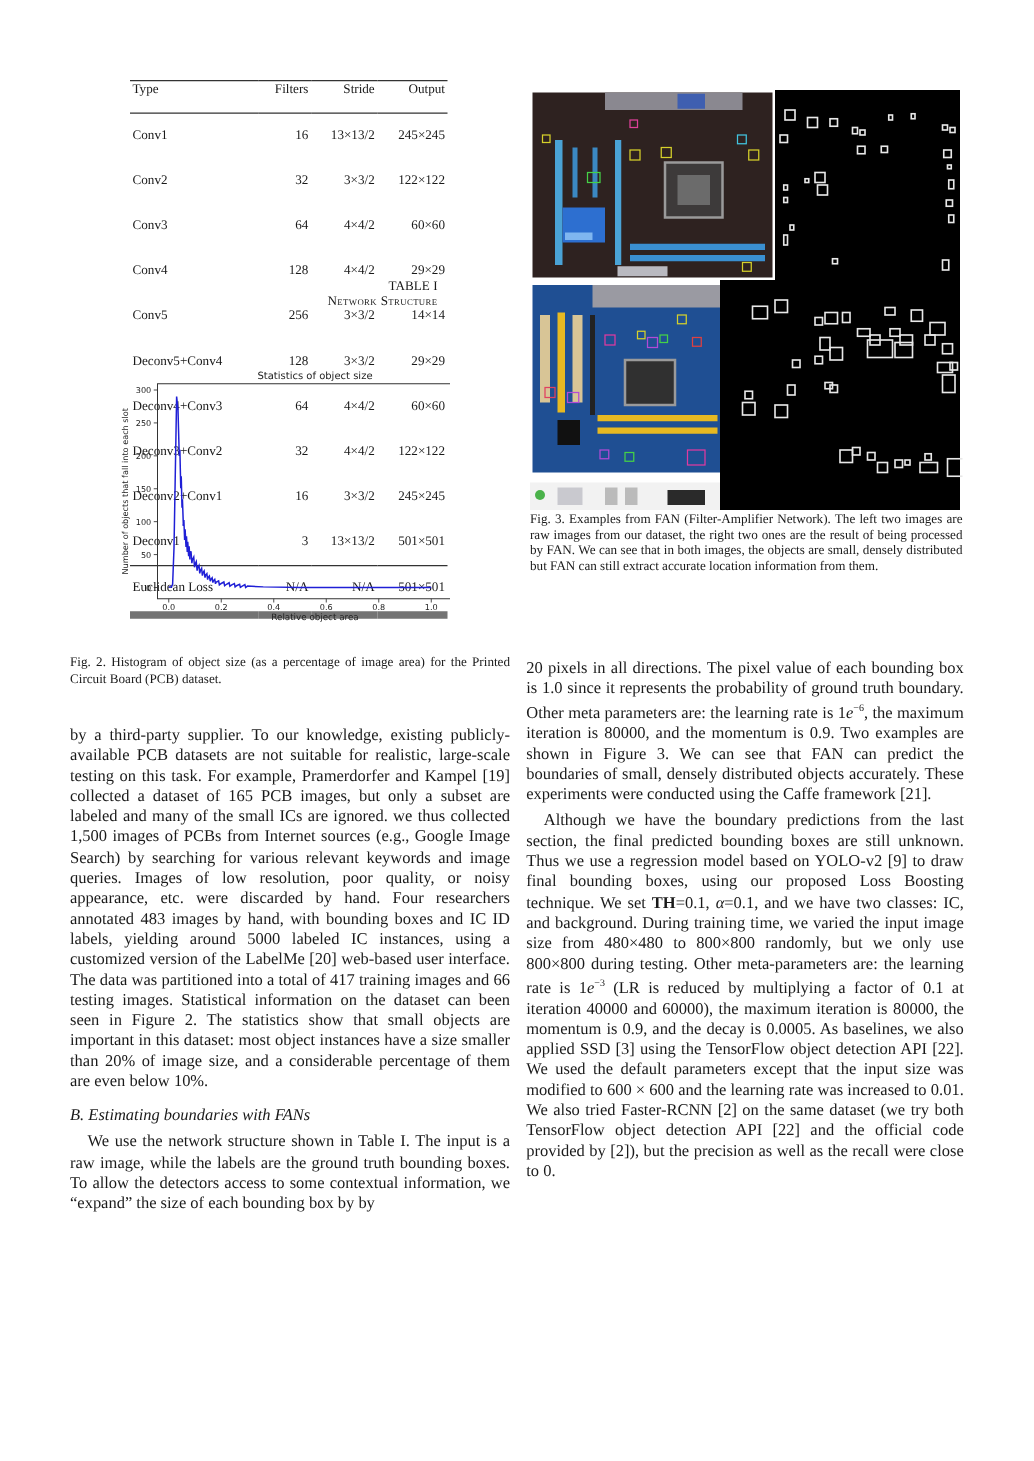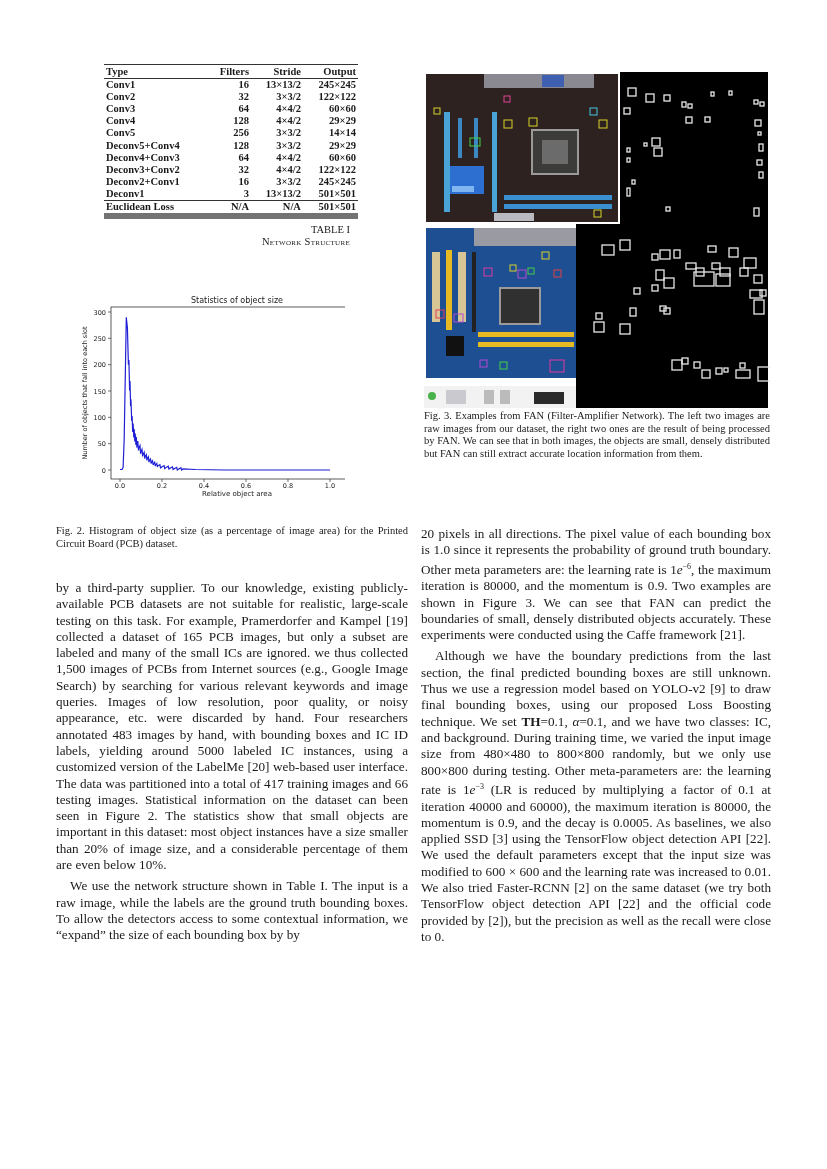--- a/index.html
+++ b/index.html
@@ -2,30 +2,30 @@
 <html><head>
 <meta charset="utf-8">
 <style>
   html, body { margin: 0; padding: 0; background: #ffffff; }
   body { width: 827px; height: 1169px; position: relative; overflow: hidden;
          font-family: "Liberation Serif", "DejaVu Serif", serif; color: #1a1a1a; }
   .abs { position: absolute; }
 
   
   #net-table { left: 104px; top: 64px; width: 254px; border-collapse: collapse; font-size: 10.5px; line-height: 12.1px; }
-  #net-table th, #net-table td { padding: 0 2px; font-weight: bold; white-space: nowrap; }
+  #net-table th, #net-table td { padding: 12px 2px; font-weight: normal; white-space: nowrap; }
   #net-table th { border-top: 1px solid #333; border-bottom: 1px solid #333; padding-top: 1px; }
   #net-table td.c, #net-table th.c { text-align: right; }
   #net-table td.l, #net-table th.l { text-align: left; }
   #net-table tr.last td { border-top: 1px solid #333; border-bottom: 6px solid #737373; }
   .table-caption { left: 96px; width: 254px; text-align: right; font-size: 10.5px; line-height: 12px; }
   .smallcaps { font-variant: small-caps; letter-spacing: 0.3px; }
 
   
-  #chart-wrap { left: 75px; top: 292px; width: 270px; height: 208px; }
+  #chart-wrap { left: 90px; top: 292px; width: 270px; height: 208px; }
   #chart-wrap svg text { font-family: "DejaVu Sans", sans-serif; }
 
   
   #fig3 { left: 424px; top: 70px; width: 346px; height: 340px; }
 
   .caption { font-size: 10.5px; line-height: 12.6px; text-align: justify; }
   .body-text { font-size: 13.2px; line-height: 16.3px; text-align: justify; }
   .body-text p { margin: 0; }
   .indent { text-indent: 14px; }
   .sec-title { font-style: italic; font-size: 13.2px; line-height: 16px; }
@@ -284,19 +284,20 @@
           <rect x="334" y="297" width="20" height="14" fill="none" stroke="#e8e8e8" stroke-width="1.3"></rect>
         </g>
     </g>
   </svg>
 </div>
 
 <div class="abs caption" style="left:424px; top:410px; width:346px;">Fig. 3.  Examples from FAN (Filter-Amplifier Network). The left two images are raw images from our dataset, the right two ones are the result of being processed by FAN. We can see that in both images, the objects are small, densely distributed but FAN can still extract accurate location information from them.</div>
 
 <div class="abs body-text" style="left:56px; top:580px; width:352px;">
   <p>by a third-party supplier. To our knowledge, existing publicly-available PCB datasets are not suitable for realistic, large-scale testing on this task. For example, Pramerdorfer and Kampel [19] collected a dataset of 165 PCB images, but only a subset are labeled and many of the small ICs are ignored. we thus collected 1,500 images of PCBs from Internet sources (e.g., Google Image Search) by searching for various relevant keywords and image queries. Images of low resolution, poor quality, or noisy appearance, etc. were discarded by hand. Four researchers annotated 483 images by hand, with bounding boxes and IC ID labels, yielding around 5000 labeled IC instances, using a customized version of the LabelMe [20] web-based user interface. The data was partitioned into a total of 417 training images and 66 testing images. Statistical information on the dataset can been seen in Figure 2. The statistics show that small objects are important in this dataset: most object instances have a size smaller than 20% of image size, and a considerable percentage of them are even below 10%.</p>
+  <div class="sec-title" style="margin-top:11px;">B.  Estimating boundaries with FANs</div>
   <p class="indent" style="margin-top:5px;">We use the network structure shown in Table I. The input is a raw image, while the labels are the ground truth bounding boxes. To allow the detectors access to some contextual information, we “expand” the size of each bounding box by by</p>
 </div>
 
 <div class="abs body-text" style="left:421px; top:526px; width:350px;">
   <p><span>20 pixels in all directions. The pixel value of each bounding box is 1.0 since it represents the probability of ground truth boundary. Other meta parameters are: the learning rate is 1</span><i>e</i><sup style="font-size:8px;">−6</sup><span>, the maximum iteration is 80000, and the momentum is 0.9. Two examples are shown in Figure 3. We can see that FAN can predict the boundaries of small, densely distributed objects accurately. These experiments were conducted using the Caffe framework [21].</span></p>
   <p class="indent" style="margin-top:5px;"><span>Although we have the boundary predictions from the last section, the final predicted bounding boxes are still unknown. Thus we use a regression model based on YOLO-v2 [9] to draw final bounding boxes, using our proposed Loss Boosting technique. We set </span><b>TH</b><span>=0.1, </span><i>α</i><span>=0.1, and we have two classes: IC, and background. During training time, we varied the input image size from 480×480 to 800×800 randomly, but we only use 800×800 during testing. Other meta-parameters are: the learning rate is 1</span><i>e</i><sup style="font-size:8px;">−3</sup><span> (LR is reduced by multiplying a factor of 0.1 at iteration 40000 and 60000), the maximum iteration is 80000, the momentum is 0.9, and the decay is 0.0005. As baselines, we also applied SSD [3] using the TensorFlow object detection API [22]. We used the default parameters except that the input size was modified to 600 × 600 and the learning rate was increased to 0.01. We also tried Faster-RCNN [2] on the same dataset (we try both TensorFlow object detection API [22] and the official code provided by [2]), but the precision as well as the recall were close to 0.</span></p>
 </div>
 
 </body></html>

